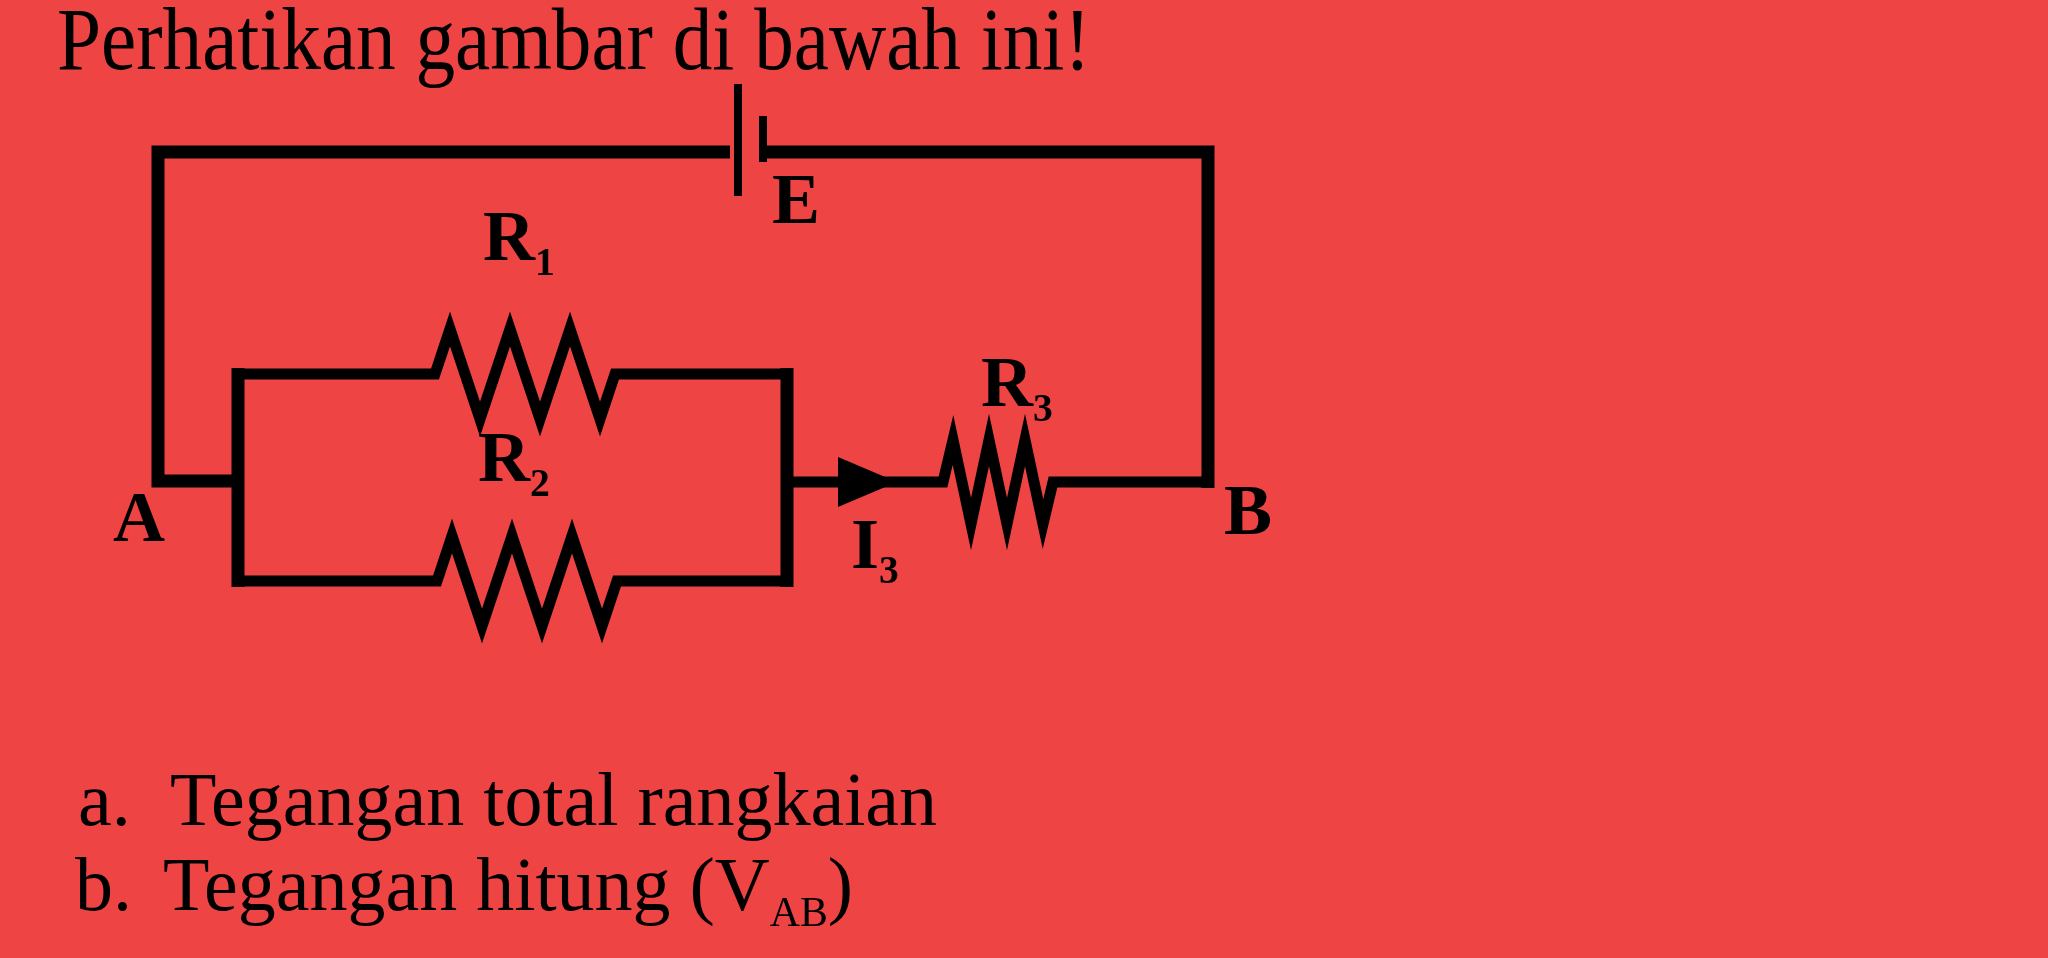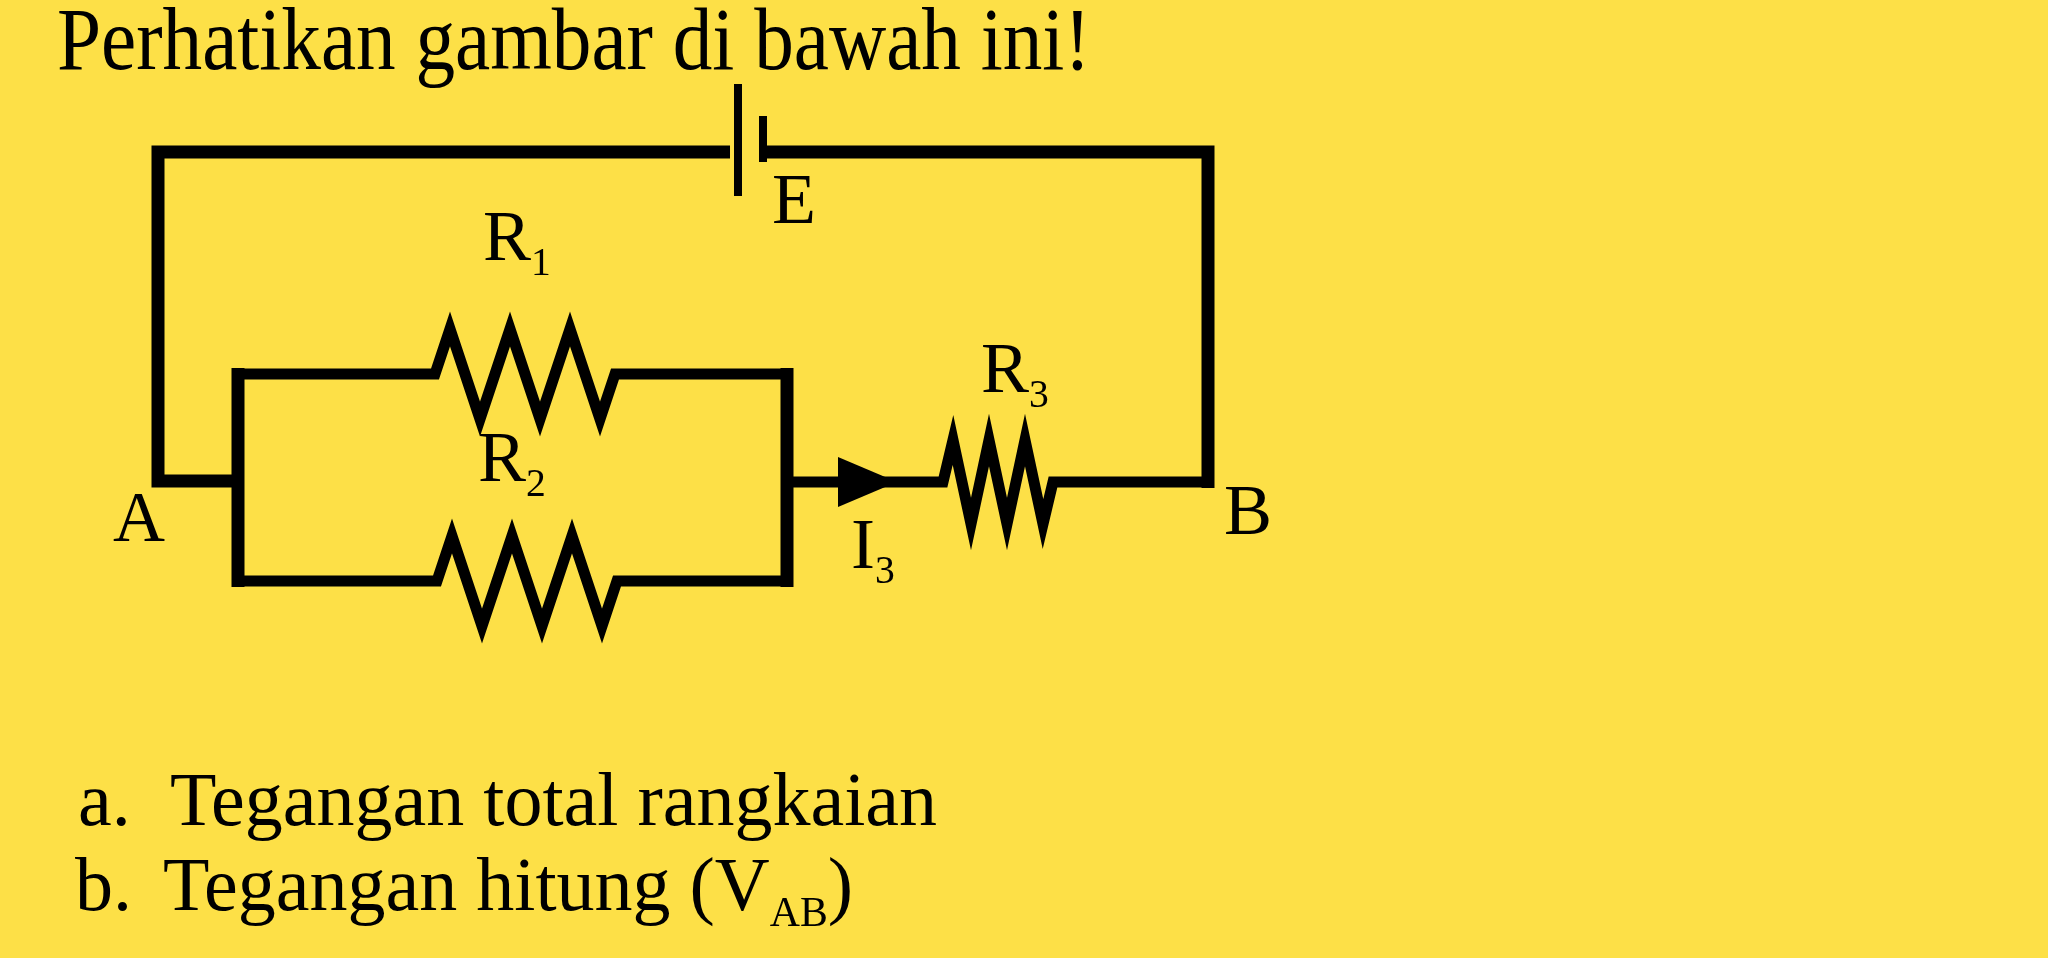--- a/index.html
+++ b/index.html
@@ -1,32 +1,32 @@
 <!DOCTYPE html>
 <html><head>
 <meta charset="utf-8">
 <style>
   html, body { margin: 0; padding: 0; background: #ffffff; }
   #page {
     position: relative;
     width: 2048px;
     height: 958px;
-    background: #fde047;
+    background: #ef4444;
     font-family: "Liberation Serif", "DejaVu Serif", serif;
     color: #000000;
     overflow: hidden;
   }
   .abs { position: absolute; line-height: 1; white-space: pre; }
   #title {
     left: 57px; top: -4px;
     font-size: 88px;
     transform: scaleX(0.90);
     transform-origin: left top;
   }
-  .clabel { font-size: 72px; }
+  .clabel { font-size: 72px; font-weight: bold; }
   .body-line { font-size: 76px; }
   .sub {
     font-size: 0.55em;
     vertical-align: -0.38em;
     line-height: 0;
   }
   #circuit-svg { position: absolute; left: 0; top: 0; }
   .wire { stroke: #000000; fill: none; stroke-linejoin: miter; stroke-miterlimit: 12; }
   .marker-span { position: absolute; }
   .content-span { position: absolute; }
@@ -58,21 +58,21 @@
 
     <polygon points="838,457 838,507 897,482" fill="#000000"></polygon>
   </svg>
 
   <div class="abs clabel" style="left:772px; top:163px"><span>E</span></div>
 
   <div class="abs clabel" style="left:483px; top:200px"><span>R</span><sub class="sub">1</sub></div>
 
   <div class="abs clabel" style="left:478px; top:421px"><span>R</span><sub class="sub">2</sub></div>
 
-  <div class="abs clabel" style="left:981px; top:332px"><span>R</span><sub class="sub">3</sub></div>
+  <div class="abs clabel" style="left:981px; top:346px"><span>R</span><sub class="sub">3</sub></div>
 
   <div class="abs clabel" style="left:851px; top:508px"><span>I</span><sub class="sub">3</sub></div>
 
   <div class="abs clabel" style="left:113px; top:481px"><span>A</span></div>
 
   <div class="abs clabel" style="left:1224px; top:474px"><span>B</span></div>
 
 
   <div class="abs body-line" style="left:0; top:761px; width:100%;"><span class="marker-span" style="left:78px">a.</span><span class="content-span" style="left:170px">Tegangan total rangkaian</span></div>
 

